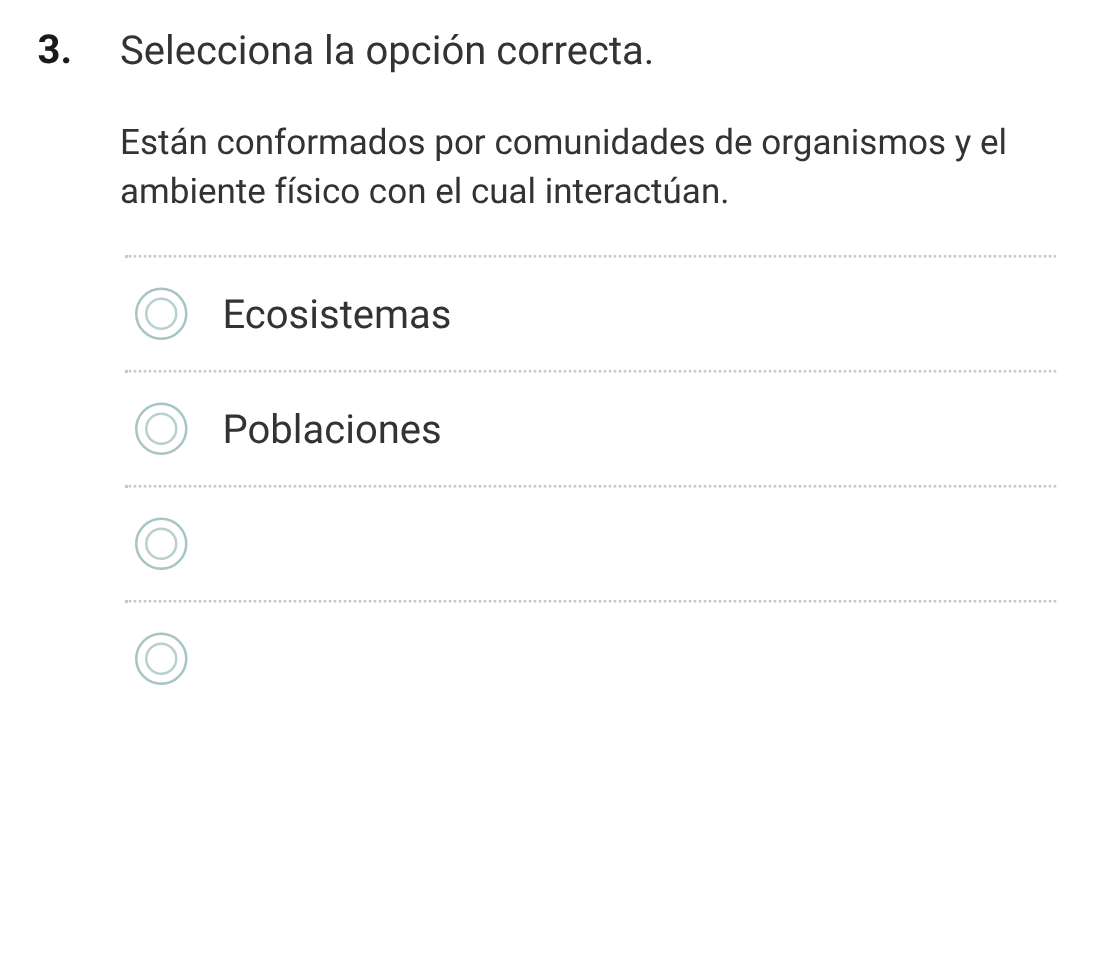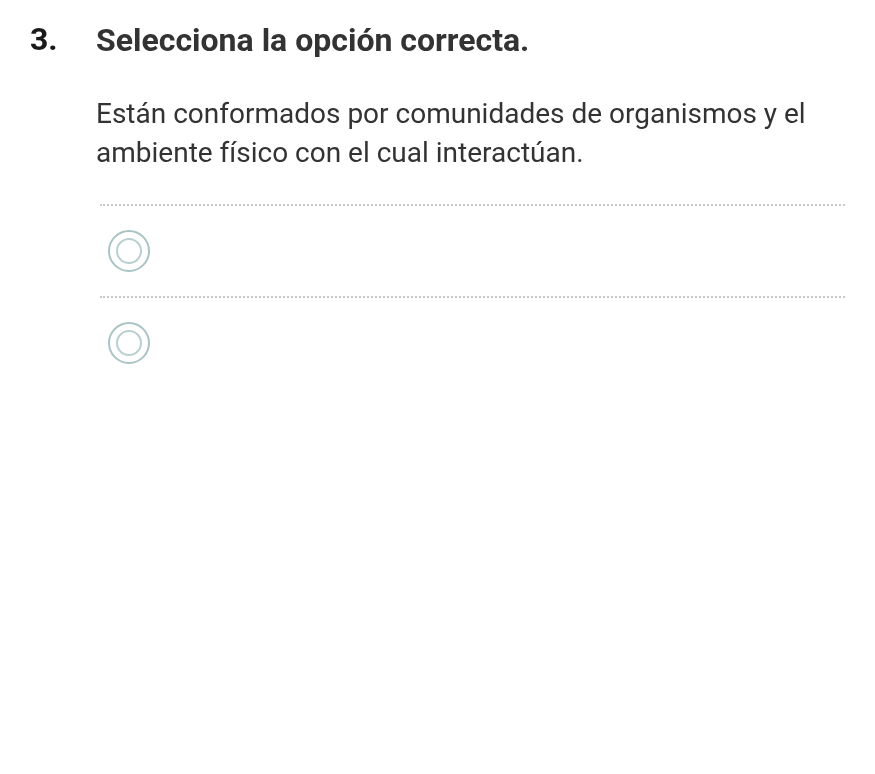--- a/index.html
+++ b/index.html
@@ -24,21 +24,21 @@
       font-weight: 700;
       color: #1a1a1a;
       flex-shrink: 0;
       min-width: 42px;
     }
     .question-content {
       flex: 1;
     }
     .question-title {
       font-size: 32px;
-      font-weight: 700;
+      font-weight: 400;
       color: #333333;
       margin-bottom: 32px;
       line-height: 1.3;
     }
     .question-text {
       font-size: 28px;
       font-weight: 400;
       color: #333333;
       line-height: 1.4;
       margin-bottom: 32px;
@@ -84,21 +84,33 @@
 </head>
 <body>
 
 <div class="question-container">
   <div class="question-number">3.</div>
   <div class="question-content">
     <div class="question-title">Selecciona la opción correcta.</div>
     <div class="question-text">Están conformados por comunidades de organismos y el ambiente físico con el cual interactúan.</div>
     <div class="options-list">
 
+      <div class="option-row">
+        <div class="radio-circle">
+          <div class="radio-inner"></div>
+        </div>
+        <span class="option-label">Ecosistemas</span>
+      </div>
 
+      <div class="option-row">
+        <div class="radio-circle">
+          <div class="radio-inner"></div>
+        </div>
+        <span class="option-label">Poblaciones</span>
+      </div>
 
       <div class="option-row">
         <div class="radio-circle">
           <div class="radio-inner"></div>
         </div>
       </div>
 
       <div class="option-row">
         <div class="radio-circle">
           <div class="radio-inner"></div>

